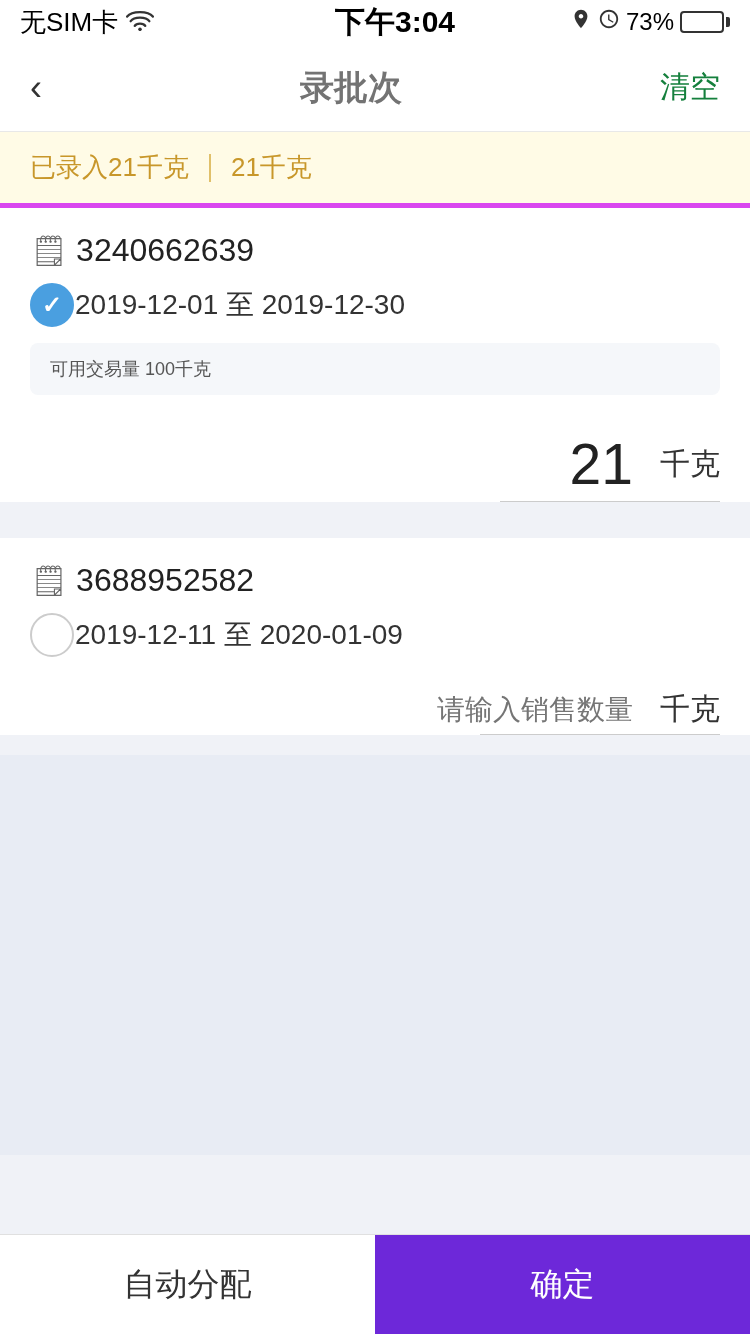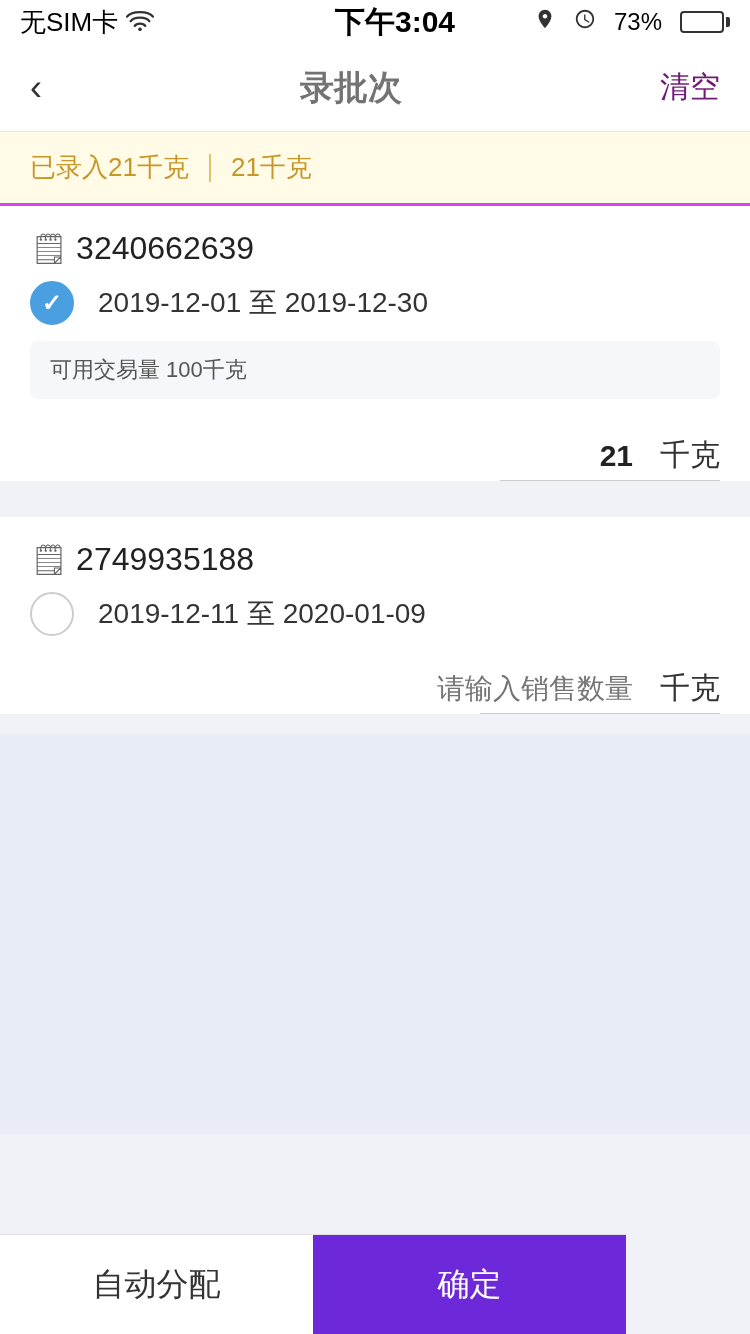--- a/index.html
+++ b/index.html
@@ -33,21 +33,21 @@
       font-size: 30px;
       font-weight: 600;
       position: absolute;
       left: 50%;
       transform: translateX(-50%);
       margin-left: 20px;
     }
     .status-right {
       display: flex;
       align-items: center;
-      gap: 18px;
+      gap: 6px;
       font-size: 24px;
     }
     .battery {
       display: inline-flex;
       align-items: center;
       position: relative;
     }
     .battery-body {
       width: 44px;
       height: 22px;
@@ -84,32 +84,32 @@
       color: #333;
       cursor: pointer;
     }
     .nav-title {
       font-size: 34px;
       font-weight: 600;
       color: #737373;
     }
     .nav-action {
       font-size: 30px;
-      color: #701a75;
+      color: #15803d;
       cursor: pointer;
     }
 
     
     .summary-bar {
       background: #fffbe6;
       padding: 18px 30px;
       display: flex;
       align-items: center;
       gap: 20px;
-      border-bottom: 3px solid #d946ef;
+      border-bottom: 5px solid #d946ef;
     }
     .summary-item {
       font-size: 26px;
       color: #c8972a;
       font-weight: 500;
     }
     .summary-divider {
       width: 2px;
       height: 28px;
       background: #e0c06a;
@@ -134,21 +134,21 @@
       color: #666;
     }
     .batch-id-text {
       font-size: 32px;
       color: #222;
       font-weight: 500;
     }
     .batch-date-row {
       display: flex;
       align-items: center;
-      gap: 24px;
+      gap: 1px;
       margin-bottom: 16px;
     }
     .checkbox-circle {
       width: 44px;
       height: 44px;
       border-radius: 50%;
       border: 2px solid #ccc;
       background: #fff;
       display: flex;
       align-items: center;
@@ -168,35 +168,35 @@
     }
     .batch-date-text {
       font-size: 28px;
       color: #333;
     }
     .available-qty-box {
       background: #f5f7fa;
       border-radius: 8px;
       padding: 14px 20px;
       margin-bottom: 20px;
-      font-size: 22px;
+      font-size: 18px;
       color: #555;
     }
 
     
     .amount-row {
       display: flex;
       align-items: center;
       justify-content: flex-end;
       padding: 16px 30px 0 30px;
       gap: 12px;
     }
     .amount-input {
-      font-size: 30px;
-      font-weight: 700;
+      font-size: 57px;
+      font-weight: 400;
       color: #222;
       border: none;
       outline: none;
       text-align: right;
       min-width: 80px;
       background: transparent;
     }
     .amount-unit {
       font-size: 30px;
       color: #333;
@@ -248,21 +248,21 @@
     .bottom-space {
       height: 400px;
       background: #e8ecf4;
     }
 
     
     .bottom-bar {
       position: fixed;
       bottom: 0;
       left: 0;
-      width: 626px;
+      width: 750px;
       height: 100px;
       display: flex;
       background: #fff;
       border-top: 1px solid #e0e0e0;
     }
     .btn-auto {
       flex: 1;
       display: flex;
       align-items: center;
       justify-content: center;
@@ -353,21 +353,21 @@
   </div>
   <div class="amount-underline"></div>
 </div>
 
 <div class="card-separator"></div>
 
 <div class="batch-card">
   <div class="batch-card-inner">
     <div class="batch-id-row">
       <span class="batch-id-icon">🗒</span>
-      <span class="batch-id-text">2749935188</span>
+      <span class="batch-id-text">3688952582</span>
     </div>
     <div class="batch-date-row">
       <div class="checkbox-circle"></div>
       <span class="batch-date-text">2019-12-11 至 2020-01-09</span>
     </div>
   </div>
   <div class="input-row">
     <input class="qty-input" type="number" placeholder="请输入销售数量" style="width: 240px; color: #4d7c0f; font-size: 28px;">
     <span class="qty-unit">千克</span>
   </div>

